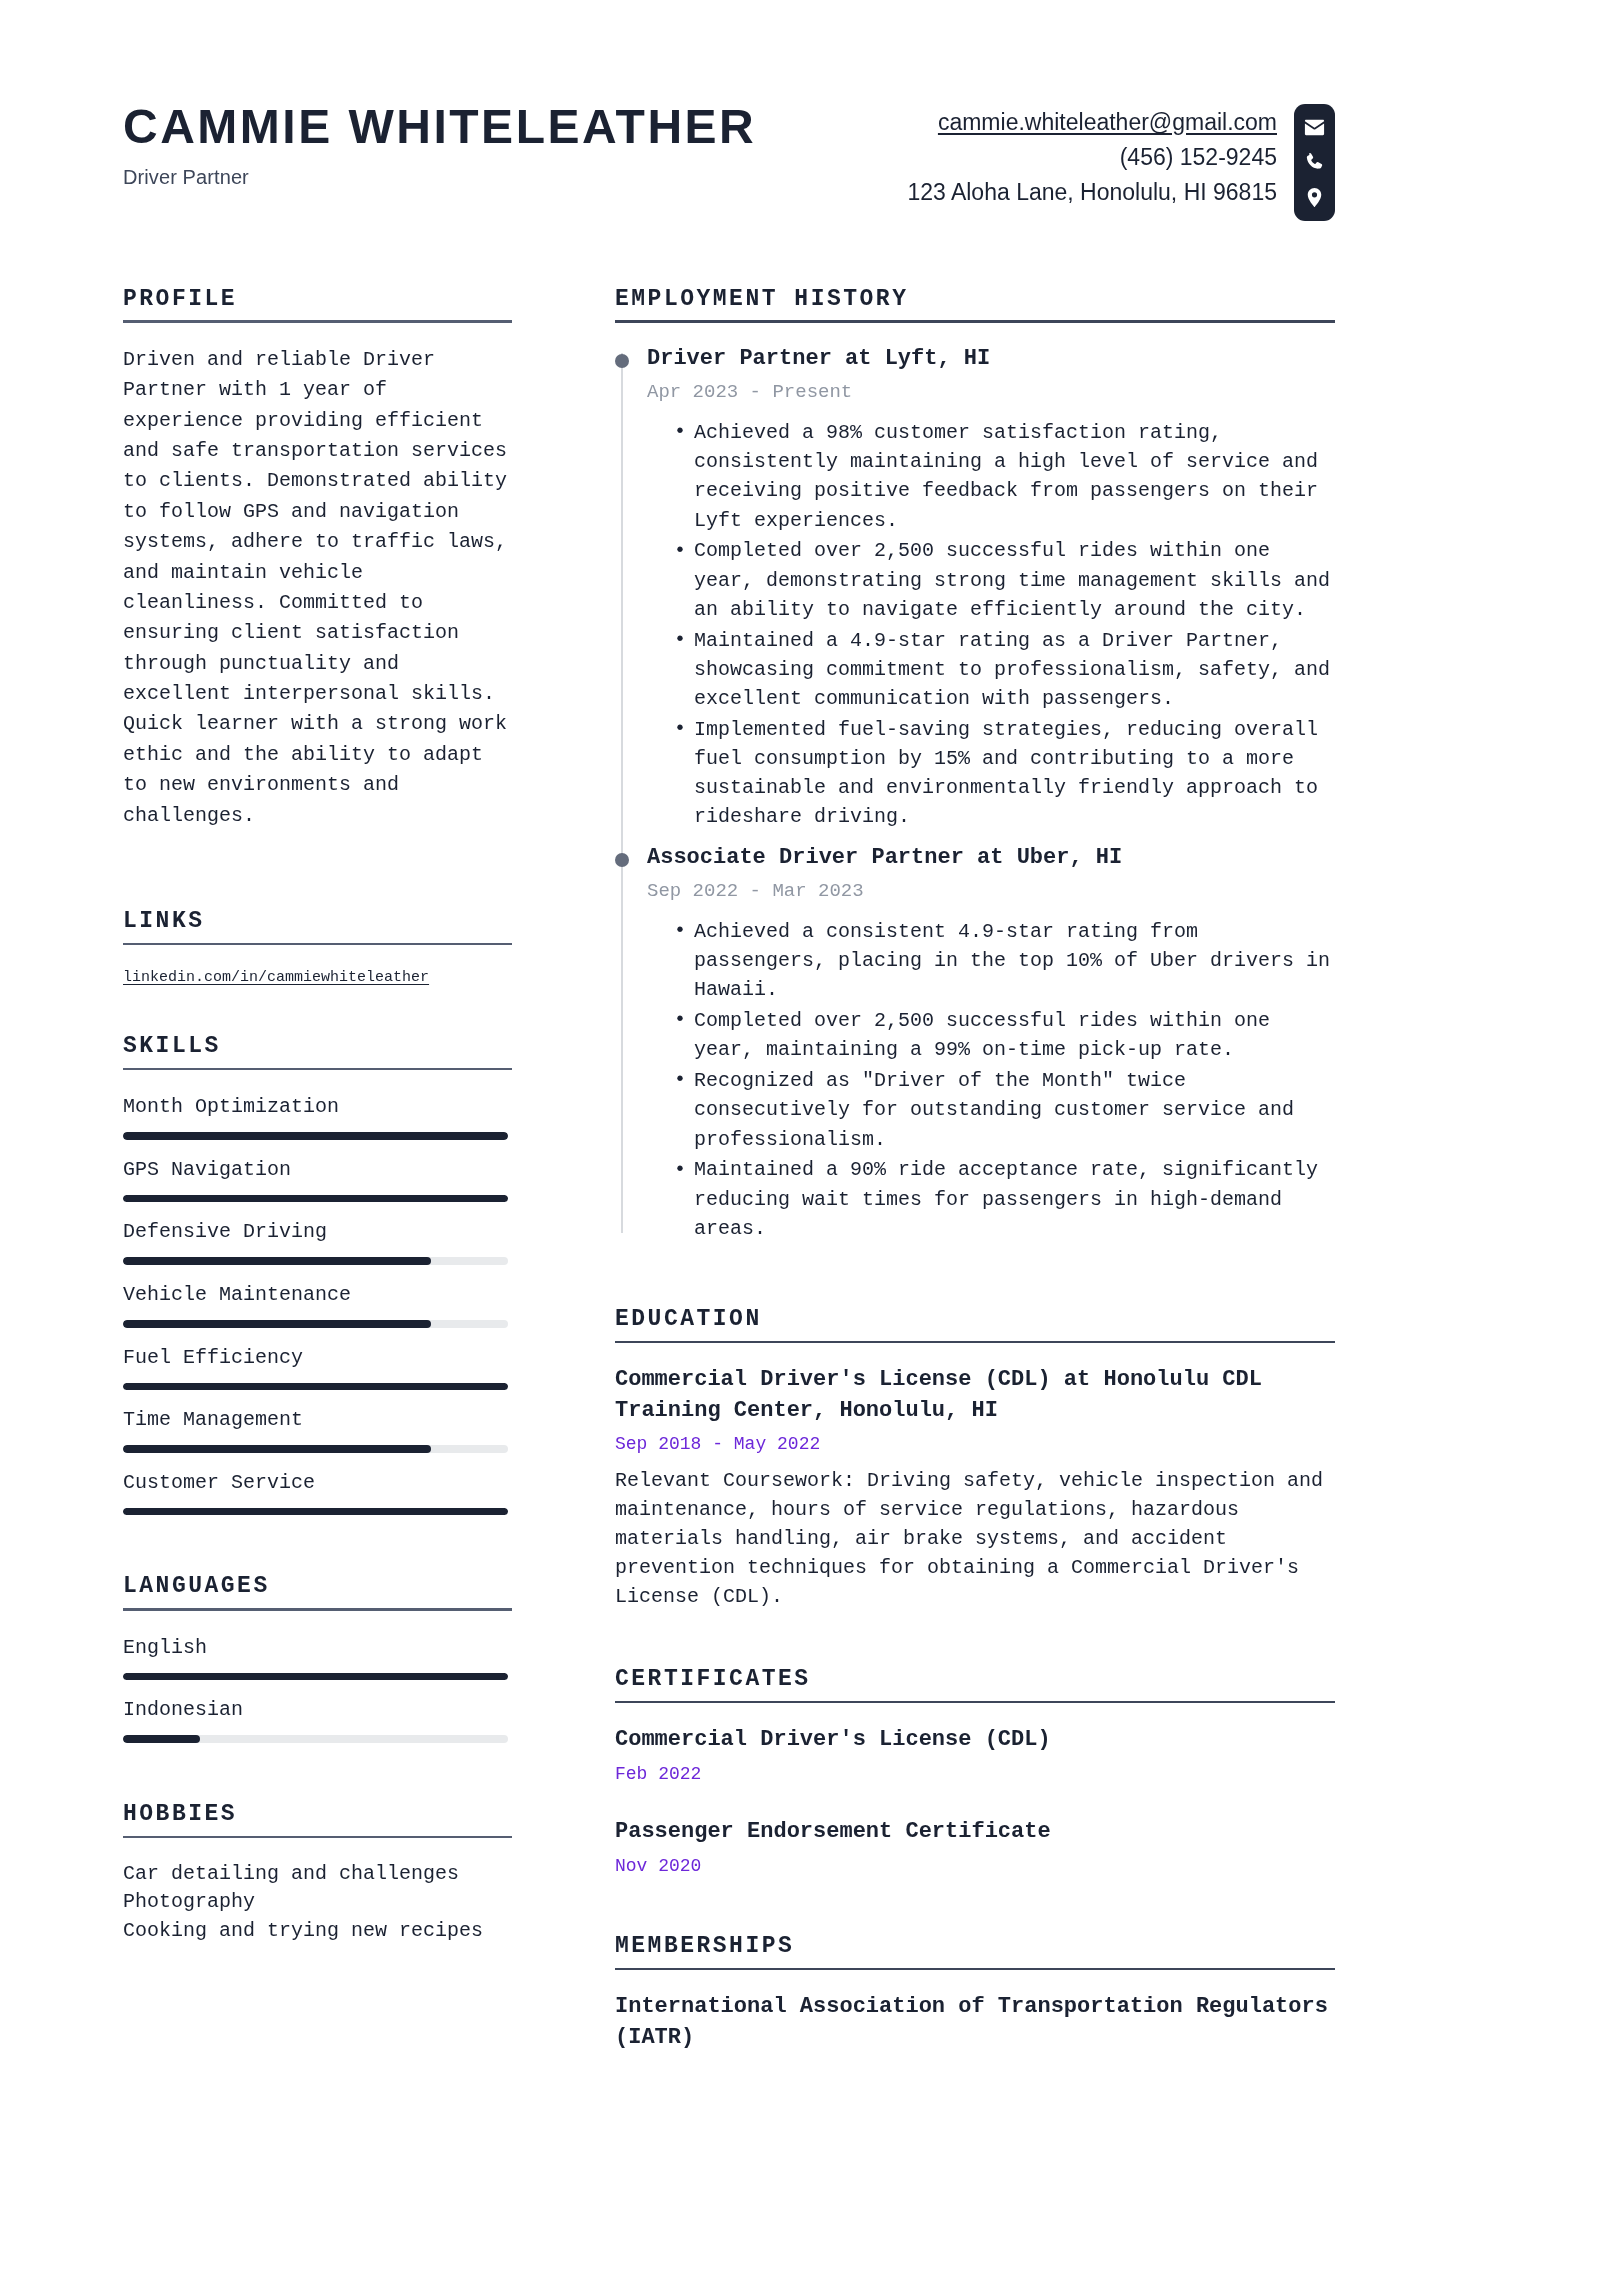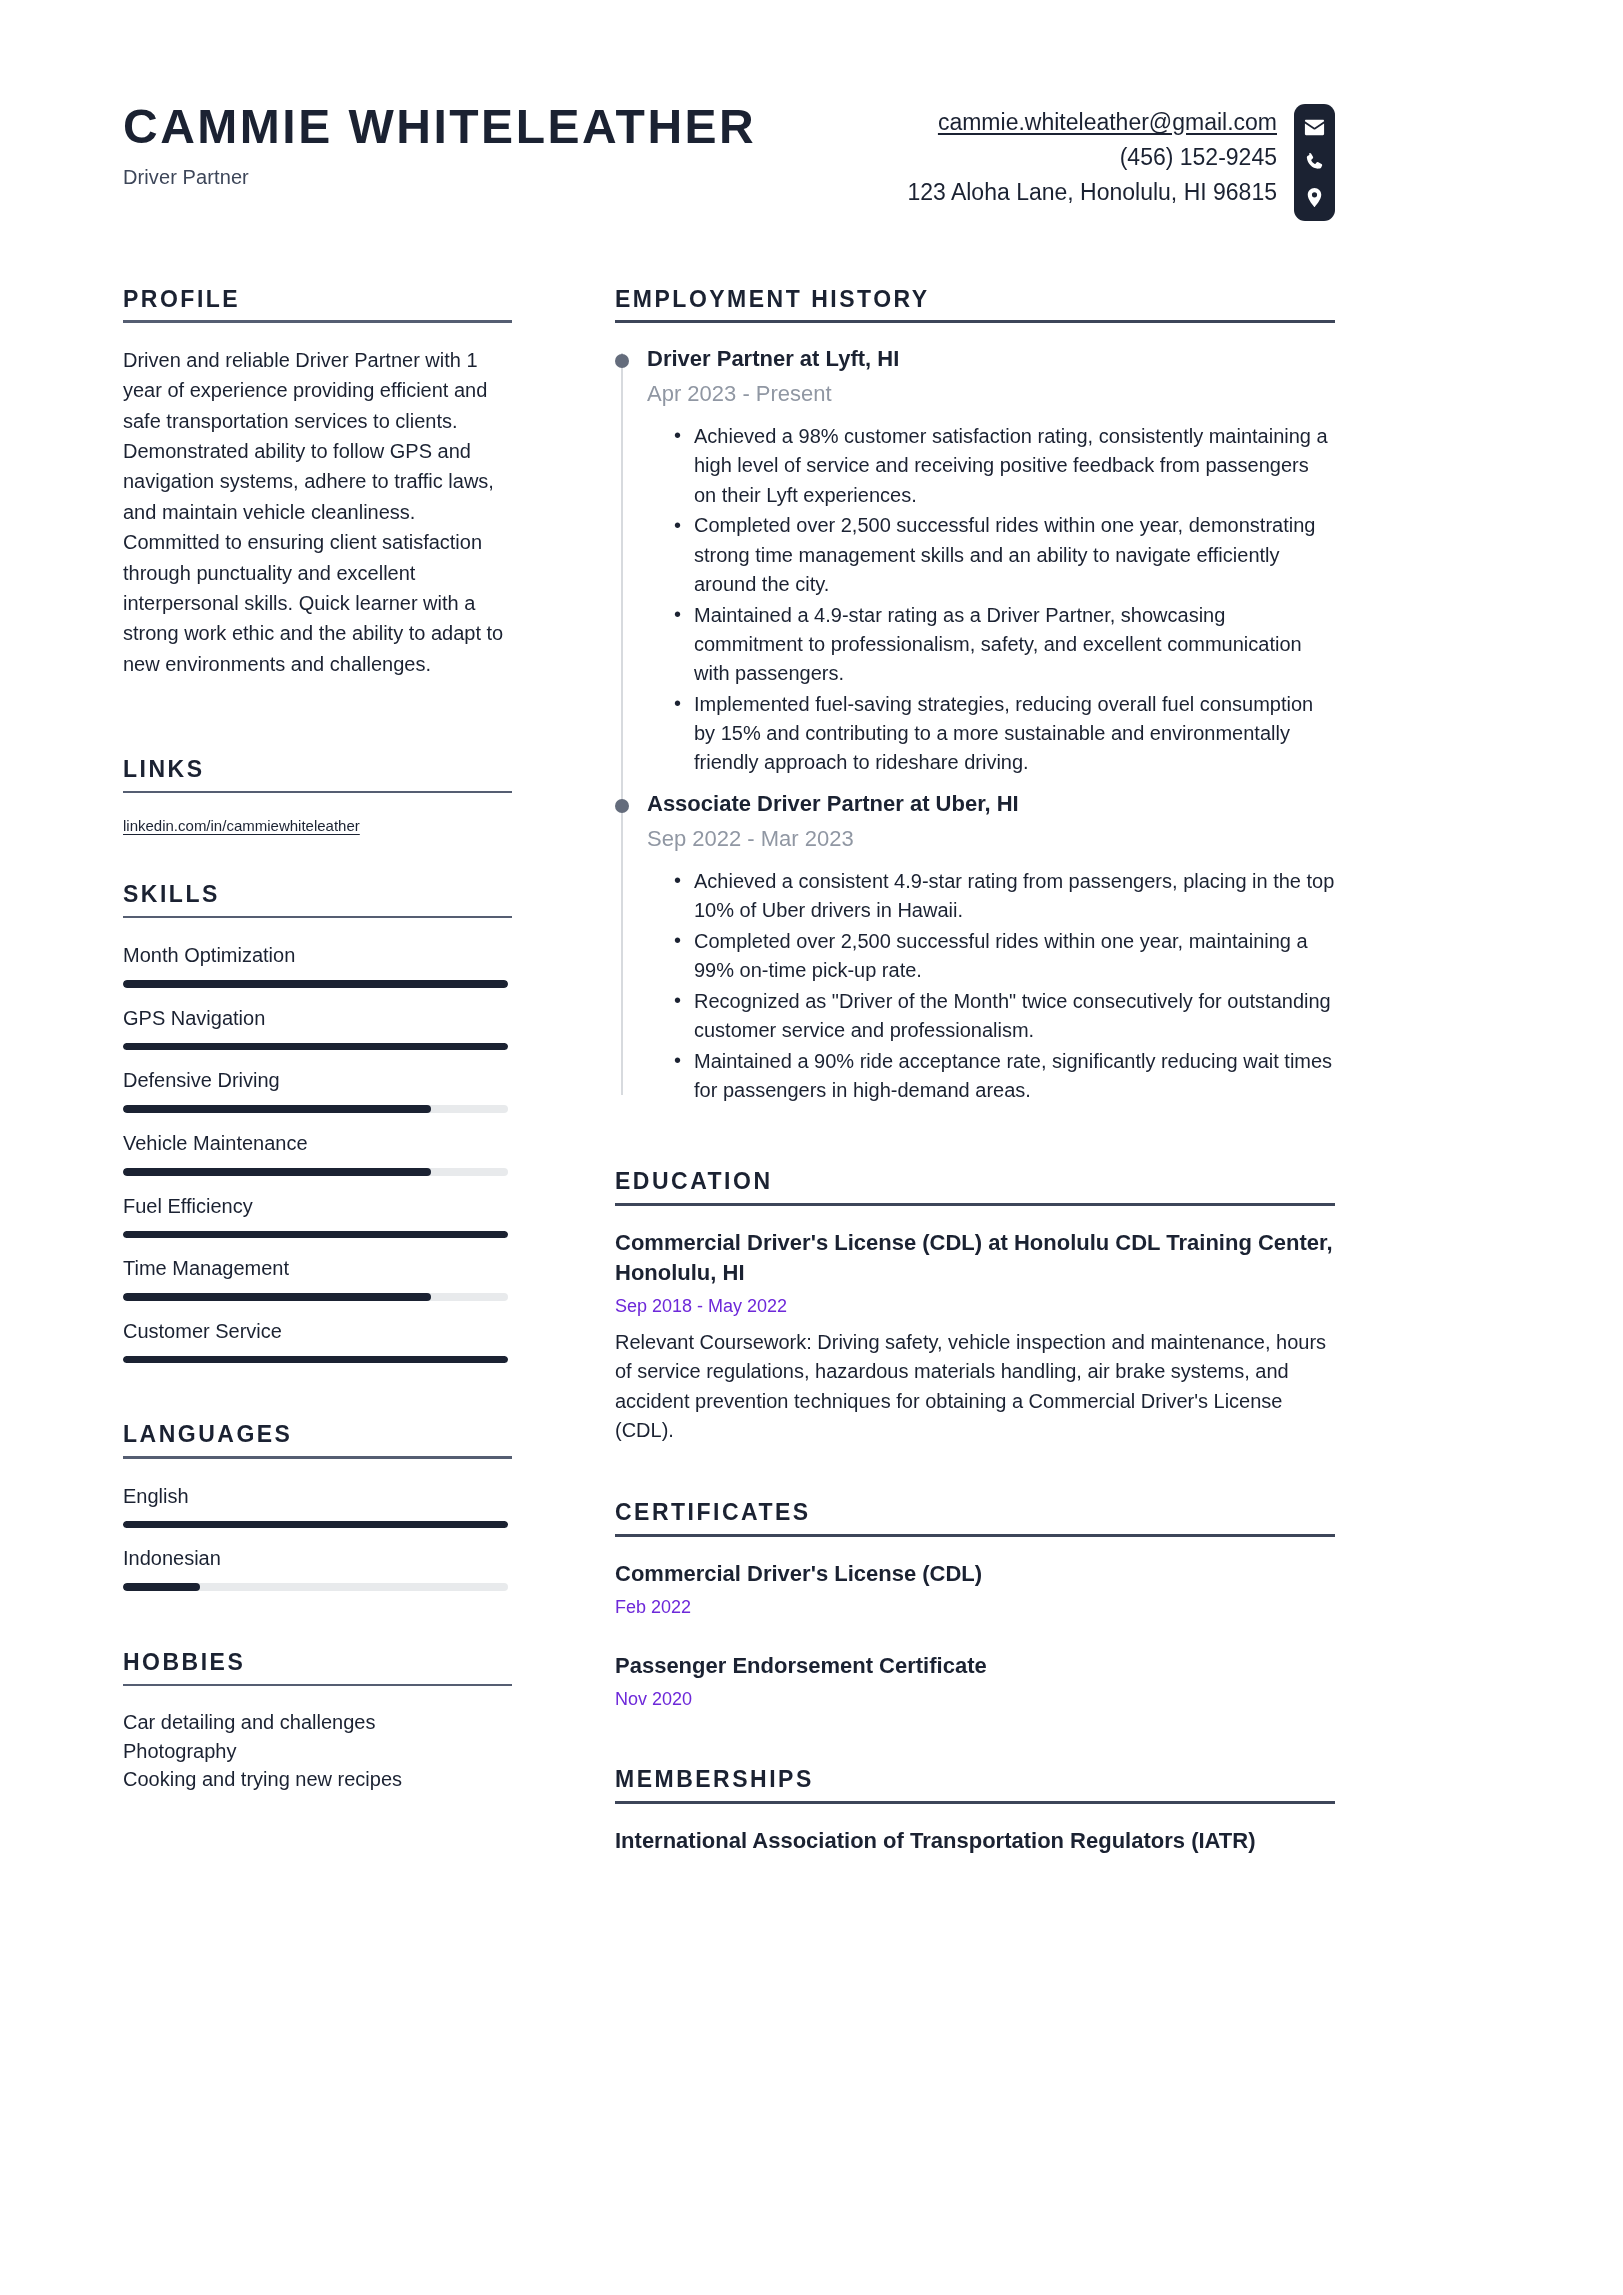--- a/index.html
+++ b/index.html
@@ -83,20 +83,21 @@
     gap: 12px;
   }
   .icon-stack svg { display: block; fill: #ffffff; }
 
   
   .columns {
     display: flex;
     padding: 0 93px 0 123px;
     margin-top: 66px;
     gap: 0;
+    font-family: Liberation Mono, monospace;
   }
   .col-left  { width: 440px; flex: 0 0 440px; padding-right: 51px; }
   .col-right { flex: 1 1 auto; padding-left: 52px; }
 
   
   .sec { margin-bottom: 0; }
   .sec-title {
     font-size: 23px;
     font-weight: 700;
     letter-spacing: 2.5px;
@@ -191,21 +192,21 @@
     background: #646c7c;
   }
   .job-title {
     font-size: 22px;
     font-weight: 700;
     color: #1b2232;
     line-height: 1.3;
     margin: 0;
   }
   .job-date {
-    font-size: 22px;
+    font-size: 19px;
     color: #9097a3;
     margin-top: 6px;
     line-height: 1.4;
   }
   .job-bullets {
     margin: 12px 0 0 0;
     padding-left: 47px;
     list-style: none;
   }
   .job-bullets li {

